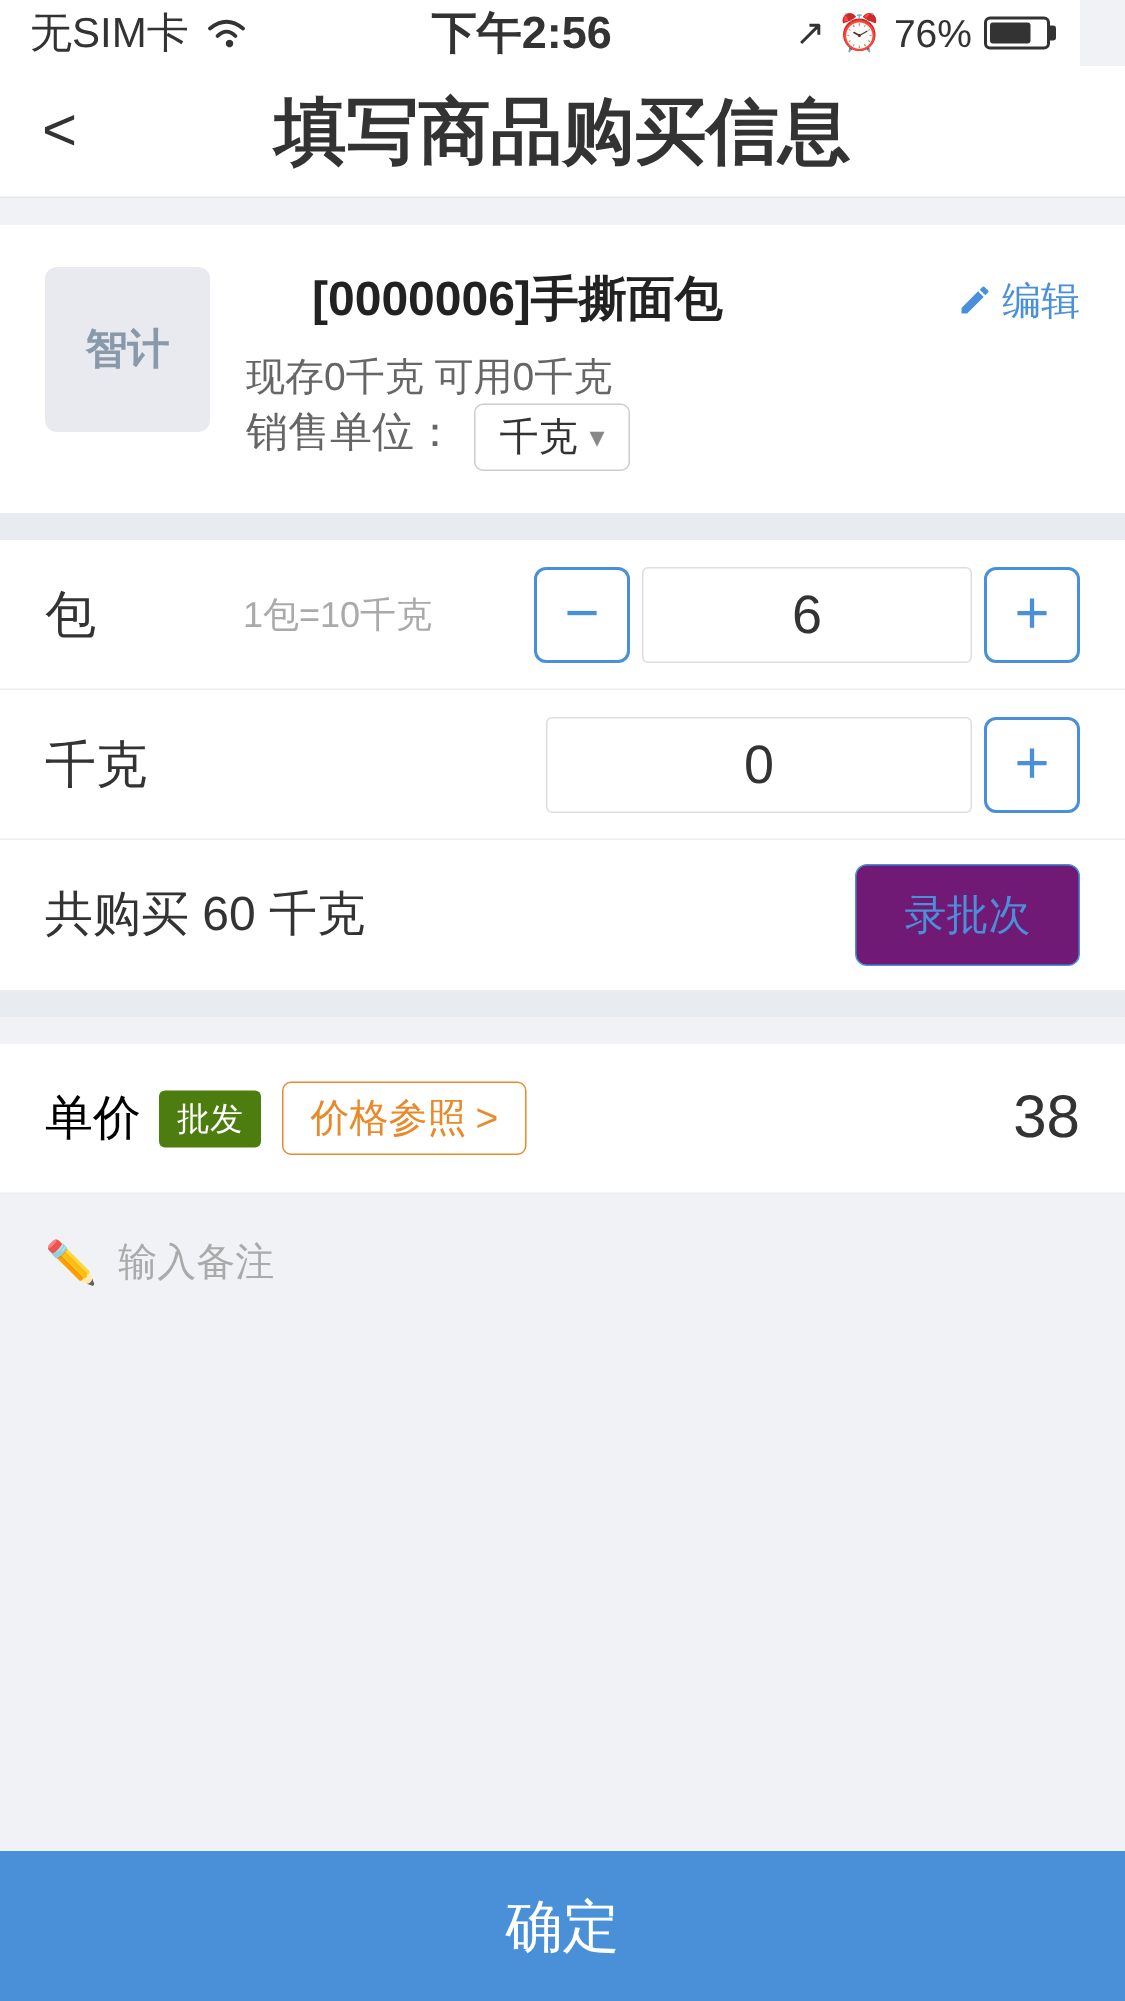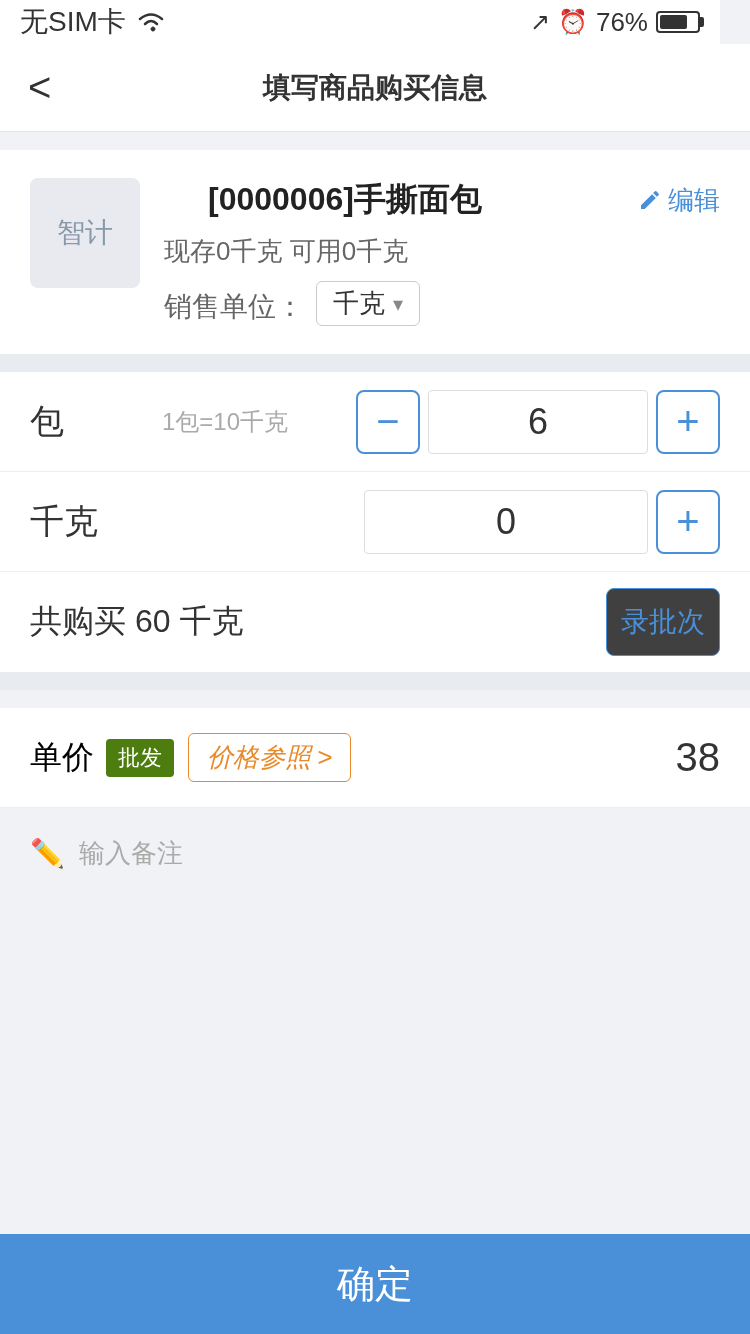--- a/index.html
+++ b/index.html
@@ -82,21 +82,21 @@
       border-bottom: 1px solid #e5e5e5;
     }
     .nav-back {
       position: absolute;
       left: 28px;
       font-size: 40px;
       color: #333;
       cursor: pointer;
     }
     .nav-title {
-      font-size: 28px;
+      font-size: 48px;
       font-weight: 600;
       color: #333;
     }
 
     
     .product-card {
       background: #fff;
       margin-top: 18px;
       padding: 28px 30px;
       display: flex;
@@ -139,22 +139,22 @@
       font-size: 26px;
       cursor: pointer;
     }
     .product-stock {
       font-size: 26px;
       color: #666;
       margin-top: 12px;
     }
     .product-unit-row {
       display: flex;
-      align-items: flex-end;
-      margin-top: 12px;
+      align-items: flex-start;
+      margin-top: 0;
       font-size: 28px;
       color: #666;
       font-family: Liberation Serif, serif;
     }
     .unit-select {
       margin-left: 12px;
       border: 1px solid #ccc;
       border-radius: 6px;
       padding: 4px 16px;
       font-size: 26px;
@@ -245,24 +245,24 @@
       gap: 46px;
     }
     .total-text {
       font-size: 32px;
       color: #333;
       flex: 1;
     }
     .record-batch-btn {
       border: 1px solid #4a90d9;
       border-radius: 8px;
-      padding: 14px 14px;
+      padding: 14px 32px;
       font-size: 28px;
       color: #4a90d9;
-      background: #404040;
+      background: #701a75;
       cursor: pointer;
     }
 
     
     .price-section {
       background: #fff;
       margin-top: 18px;
     }
     .price-row {
       display: flex;
@@ -288,21 +288,20 @@
       border: 1.5px solid #e8892a;
       border-radius: 6px;
       padding: 6px 18px;
       font-size: 26px;
       color: #e8892a;
       background: #fff;
       display: flex;
       align-items: center;
       gap: 6px;
       cursor: pointer;
-      font-style: italic;
     }
     .price-value {
       margin-left: auto;
       font-size: 40px;
       color: #333;
       font-weight: 500;
     }
 
     
     .amount-section {
@@ -369,40 +368,41 @@
 
 <div class="status-bar">
   <div class="status-left">
     <span>无SIM卡</span>
     <svg width="30" height="22" viewBox="0 0 30 22">
       <path d="M15 18 a2 2 0 1 1 0 0.01Z" fill="#333" stroke="#333" stroke-width="1"></path>
       <path d="M9 13 Q15 7 21 13" fill="none" stroke="#333" stroke-width="2.5" stroke-linecap="round"></path>
       <path d="M4 8 Q15 -1 26 8" fill="none" stroke="#333" stroke-width="2.5" stroke-linecap="round"></path>
     </svg>
   </div>
+  <div class="status-center">下午2:56</div>
   <div class="status-right">
     <span style="font-size:24px;">↗</span>
     <span style="font-size:24px;">⏰</span>
     <span>76%</span>
     <div class="battery-icon">
       <div class="battery-fill"></div>
     </div>
   </div>
 </div>
 
 <div class="nav-bar">
   <div class="nav-back">
     <span>&lt;</span>
   </div>
   <div class="nav-title">填写商品购买信息</div>
 </div>
 
 <div class="product-card">
   <div class="product-thumb">
-    <span class="product-thumb-icon" style="font-size:28px;color:#8899aa;font-weight:400;">智计</span>
+    <span class="product-thumb-icon" style="font-size:28px;color:#8899aa;font-weight:700;">智计</span>
   </div>
   <div class="product-info">
     <div class="product-name-row">
       <span class="product-name">[0000006]手撕面包</span>
       <div class="edit-btn">
         <svg width="24" height="24" viewBox="0 0 24 24">
           <path d="M3 17.25V21h3.75L17.81 9.94l-3.75-3.75L3 17.25zM20.71 7.04a1 1 0 0 0 0-1.41l-2.34-2.34a1 1 0 0 0-1.41 0l-1.83 1.83 3.75 3.75 1.83-1.83z" fill="#4a90d9"></path>
         </svg>
         <span>编辑</span>
       </div>

